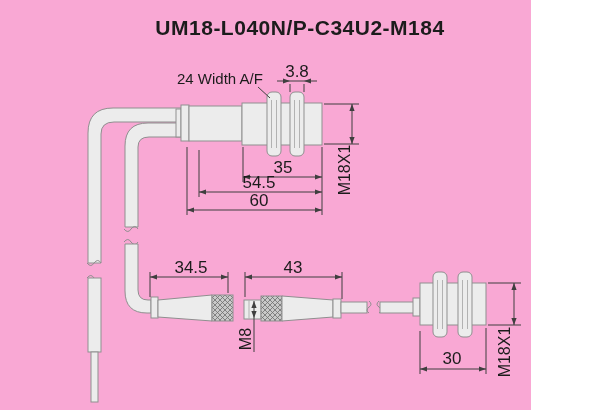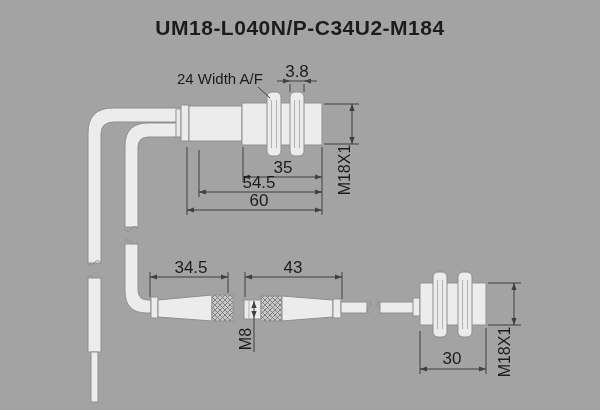--- a/index.html
+++ b/index.html
@@ -1,16 +1,16 @@
 <!DOCTYPE html>
 <html style="--outline: #8f8f8f; --fill: #ececec; --dim: #3f3f3f; --text: #1c1c1c;"><head>
 <meta charset="utf-8">
 <style>
   html,body{margin:0;padding:0;background:#ffffff;}
-  .stage{position:relative;width:600px;height:410px;background:#a3a3a3;overflow:hidden;
+  .stage{position:relative;width:531px;height:410px;background:#f9a8d4;overflow:hidden;
          font-family:"Liberation Sans","DejaVu Sans",sans-serif;}
   .title{position:absolute;top:16px;left:0;width:600px;text-align:center;
          font-size:21px;font-weight:bold;letter-spacing:0.5px;color:var(--text,#1c1c1c);}
   svg{position:absolute;top:0;left:0;}
   .part{fill:var(--fill,#ececec);stroke:var(--outline,#8f8f8f);stroke-width:1;}
   .facet{stroke:#b2b2b2;stroke-width:1;fill:none;}
   .dimline{stroke:var(--dim,#3f3f3f);stroke-width:1;fill:none;}
   .arrow{fill:var(--dim,#3f3f3f);stroke:none;}
   .brk{stroke:var(--outline,#8f8f8f);stroke-width:1;fill:none;}
   text{fill:var(--text,#1c1c1c);font-family:"Liberation Sans","DejaVu Sans",sans-serif;}

